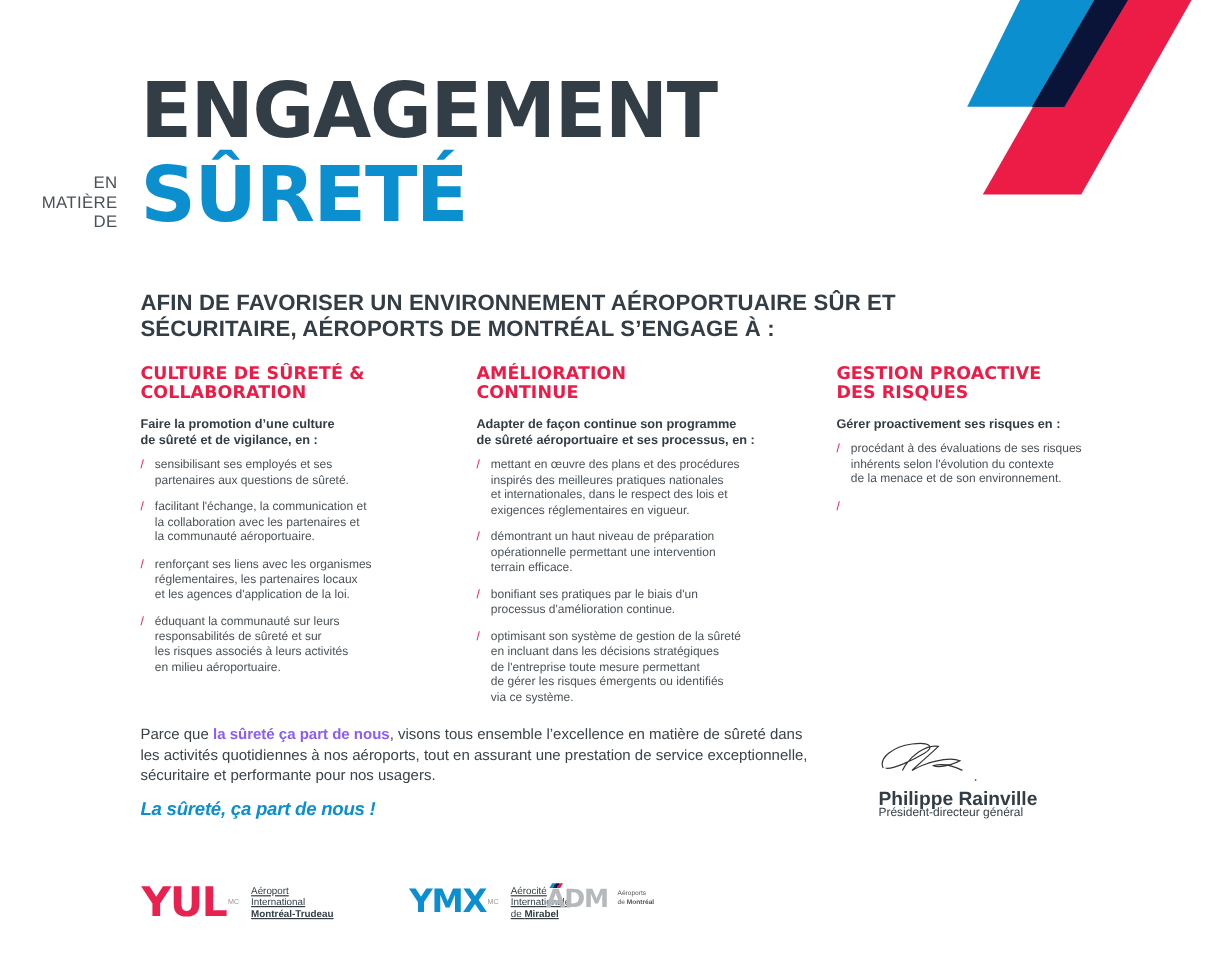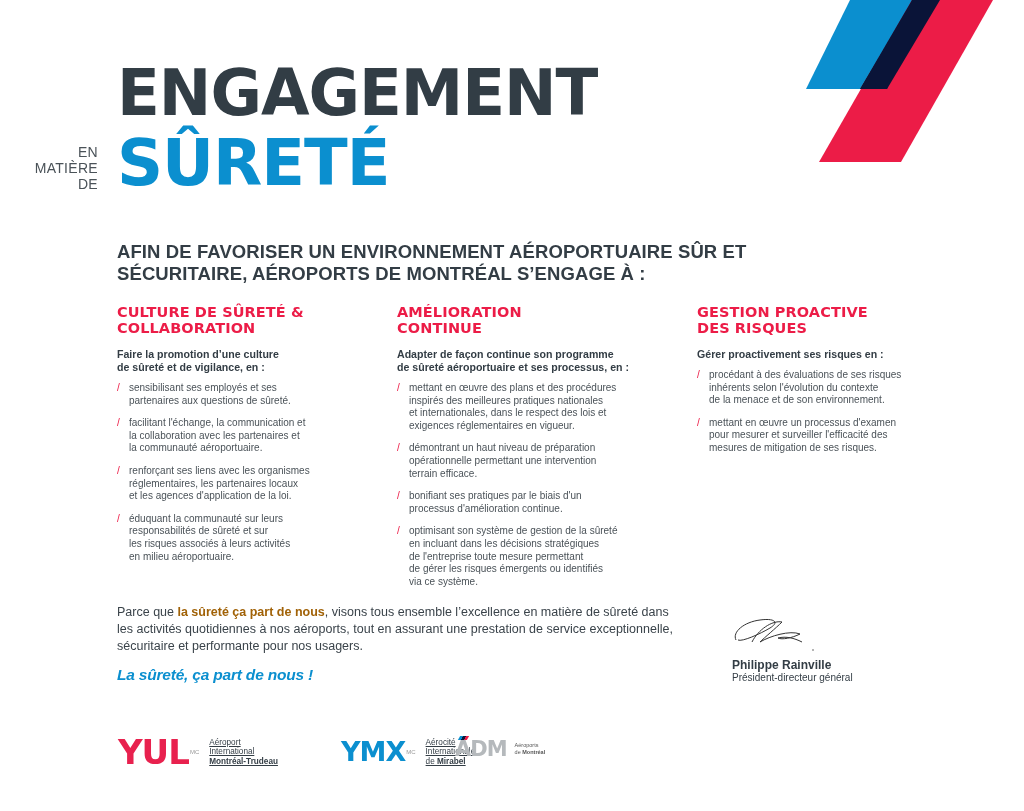--- a/index.html
+++ b/index.html
@@ -17,25 +17,25 @@
     .col-1 { left: 117px; width: 240px; }
     .col-2 { left: 397px; width: 260px; }
     .col-3 { left: 697px; width: 240px; }
     .col h2 { margin: 0 0 12px 0; font-family: "DejaVu Sans", sans-serif; font-weight: 900; font-size: 14.5px; line-height: 16px; color: #ec1c47; letter-spacing: 0.1px; }
     .col .lead { margin: 0 0 8px 0; font-weight: 700; font-size: 10.6px; line-height: 13px; color: #333d45; }
     .col ul { list-style: none; margin: 0; padding: 0; }
     .col li { position: relative; padding-left: 12px; margin-bottom: 10px; font-size: 10px; line-height: 12.6px; color: #4a5258; white-space: pre-line; }
     .col li .slash { position: absolute; left: 0; top: 0; color: #ec1c47; font-size: 10px; }
 
     .closing { left: 117px; top: 604px; width: 560px; font-size: 12.5px; line-height: 17px; color: #3a434a; }
-    .closing b { color: #a16207; }
+    .closing b { color: #8b5cf6; }
     .slogan { left: 117px; top: 666px; font-weight: 700; font-style: italic; font-size: 15.5px; color: #0b8fcf; letter-spacing: -0.2px; }
 
     .sig { left: 730px; top: 612px; width: 90px; height: 42px; }
-    .signer-name { left: 732px; top: 658px; font-weight: 700; font-size: 12px; color: #333d45; }
+    .signer-name { left: 732px; top: 658px; font-weight: 700; font-size: 16px; color: #333d45; }
     .signer-title { left: 732px; top: 672px; font-size: 10px; color: #333d45; }
 
     .logo { position: absolute; top: 737px; display: flex; align-items: center; }
     .logo-yul { left: 118px; }
     .logo-ymx { left: 294px; margin-left: 47px; }
     .logo-adm { left: 455px; }
     .logo-mark { font-family: "DejaVu Sans", sans-serif; font-weight: 900; letter-spacing: -1px; }
     .yul-mark { color: #e8214e; font-size: 34px; line-height: 30px; }
     .ymx-mark { color: #0b8fcf; font-size: 27px; line-height: 30px; }
     .adm-mark { color: #b5b9bc; font-size: 21px; line-height: 24px; position: relative; }
@@ -125,23 +125,21 @@
     <div>GESTION PROACTIVE</div>
     <div>DES RISQUES</div>
   </h2>
   <div class="lead">
     <div>Gérer proactivement ses risques en :</div>
   </div>
   <ul>
     <li><span class="slash">/</span><span>procédant à des évaluations de ses risques
 inhérents selon l'évolution du contexte
 de la menace et de son environnement.</span></li>
-    <li><span class="slash">/</span><span>mettant en œuvre un processus d'examen
-pour mesurer  et surveiller l'efficacité des
-mesures de mitigation de ses risques.</span></li>
+    <li><span class="slash">/</span></li>
   </ul>
 </section>
 
 <p class="abs closing" style="margin:0;">
   <span>Parce que </span><b>la sûreté ça part de nous</b><span>, visons tous ensemble l’excellence en matière de sûreté dans les activités quotidiennes à nos aéroports, tout en assurant une prestation de service exceptionnelle, sécuritaire et performante pour nos usagers.</span>
 </p>
 <div class="abs slogan">La sûreté, ça part de nous !</div>
 
 <svg class="abs sig" viewBox="0 0 90 42" width="90" height="42">
   <path d="M6 28 C 2 20, 14 10, 30 8 C 44 6, 50 10, 40 16 C 30 22, 12 30, 8 28 M 22 30 C 28 18, 42 8, 52 10 C 46 16, 34 26, 30 30 C 40 24, 60 18, 70 22 C 62 26, 52 28, 48 26 C 56 24, 64 26, 72 30" fill="none" stroke="#333" stroke-width="1"></path>

